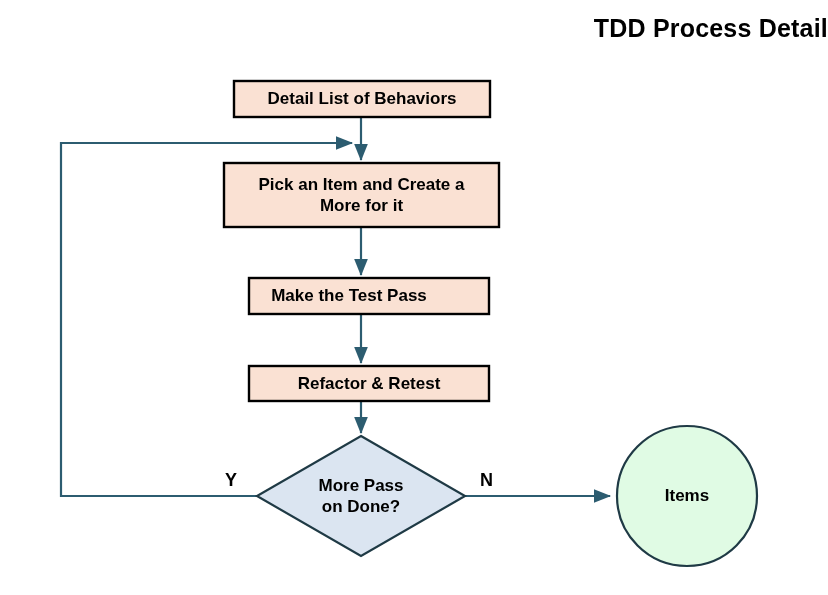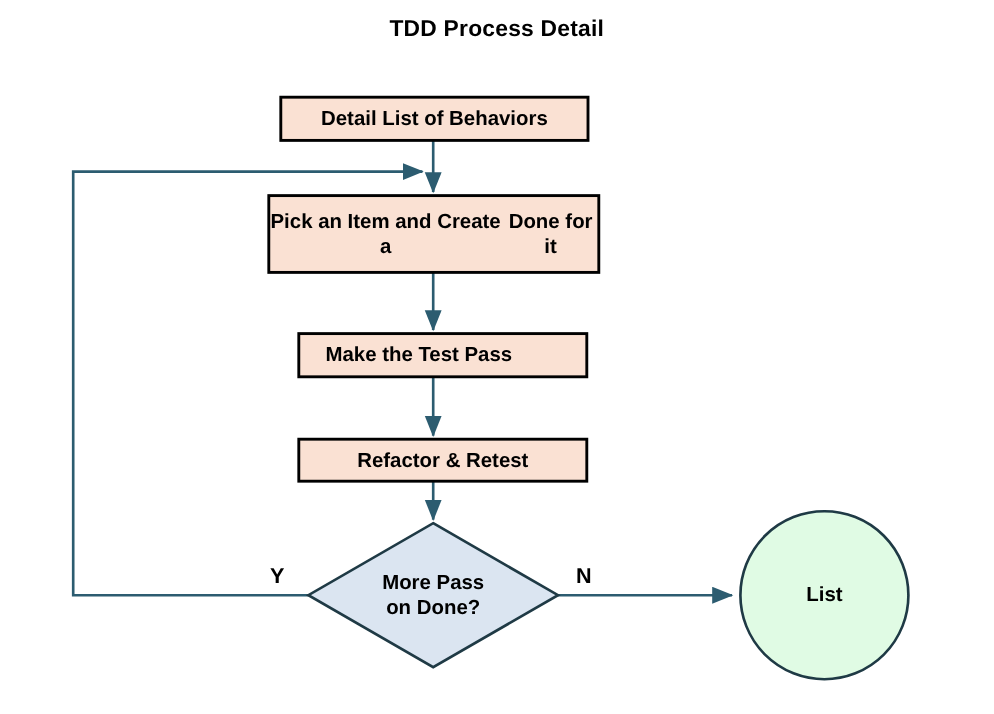--- a/index.html
+++ b/index.html
@@ -35,22 +35,22 @@
     font-weight: bold;
     color: #000000;
     pointer-events: none;
     line-height: 1.25;
   }
   #page-title {
     position: absolute;
     left: 0;
     top: 14px;
     width: 828px;
-    text-align: center;
-    font-size: 19px;
+    text-align: right;
+    font-size: 25px;
     font-weight: bold;
     color: #000000;
     letter-spacing: 0.2px;
   }
   .box-label { font-size: 17px; }
   .diamond-label { font-size: 17px; }
   .circle-label { font-size: 17px; }
   .branch-label {
     position: absolute;
     font-size: 18px;
@@ -95,33 +95,33 @@
 
     <rect x="249" y="366" width="240" height="35" fill="#fae1d3" stroke="#000000" stroke-width="2.4"></rect>
 
     <polygon points="361,436 465,496 361,556 257,496" fill="#dbe5f1" stroke="#1f3a45" stroke-width="2.2"></polygon>
 
     <circle cx="687" cy="496" r="70" fill="#e0fbe4" stroke="#1f3a45" stroke-width="2.2"></circle>
   </svg>
 
   <div class="node-label box-label" style="left:234px; top:81px; width:256px; height:36px;">Detail List of Behaviors</div>
 
-  <div class="node-label box-label" style="left:224px; top:163px; width:275px; height:64px; ">
+  <div class="node-label box-label" style="left:224px; top:163px; width:275px; height:64px; flex-direction:column;">
     <span>Pick an Item and Create a</span>
-    <span>Done for it</span>
+    <span>More for it</span>
   </div>
 
   <div class="node-label box-label" style="left:249px; top:278px; width:200px; height:36px;">Make the Test Pass</div>
 
   <div class="node-label box-label" style="left:249px; top:366px; width:240px; height:35px;">Refactor &amp; Retest</div>
 
   <div class="node-label diamond-label" style="left:257px; top:466px; width:208px; height:60px; flex-direction:column;">
     <span>More Pass</span>
     <span>on Done?</span>
   </div>
 
-  <div class="node-label circle-label" style="left:617px; top:481px; width:140px; height:30px;">List</div>
+  <div class="node-label circle-label" style="left:617px; top:481px; width:140px; height:30px;">Items</div>
 
   <div class="branch-label" style="left:225px; top:470px;">Y</div>
 
   <div class="branch-label" style="left:480px; top:470px;">N</div>
 
 </div>
 
 </body></html>

